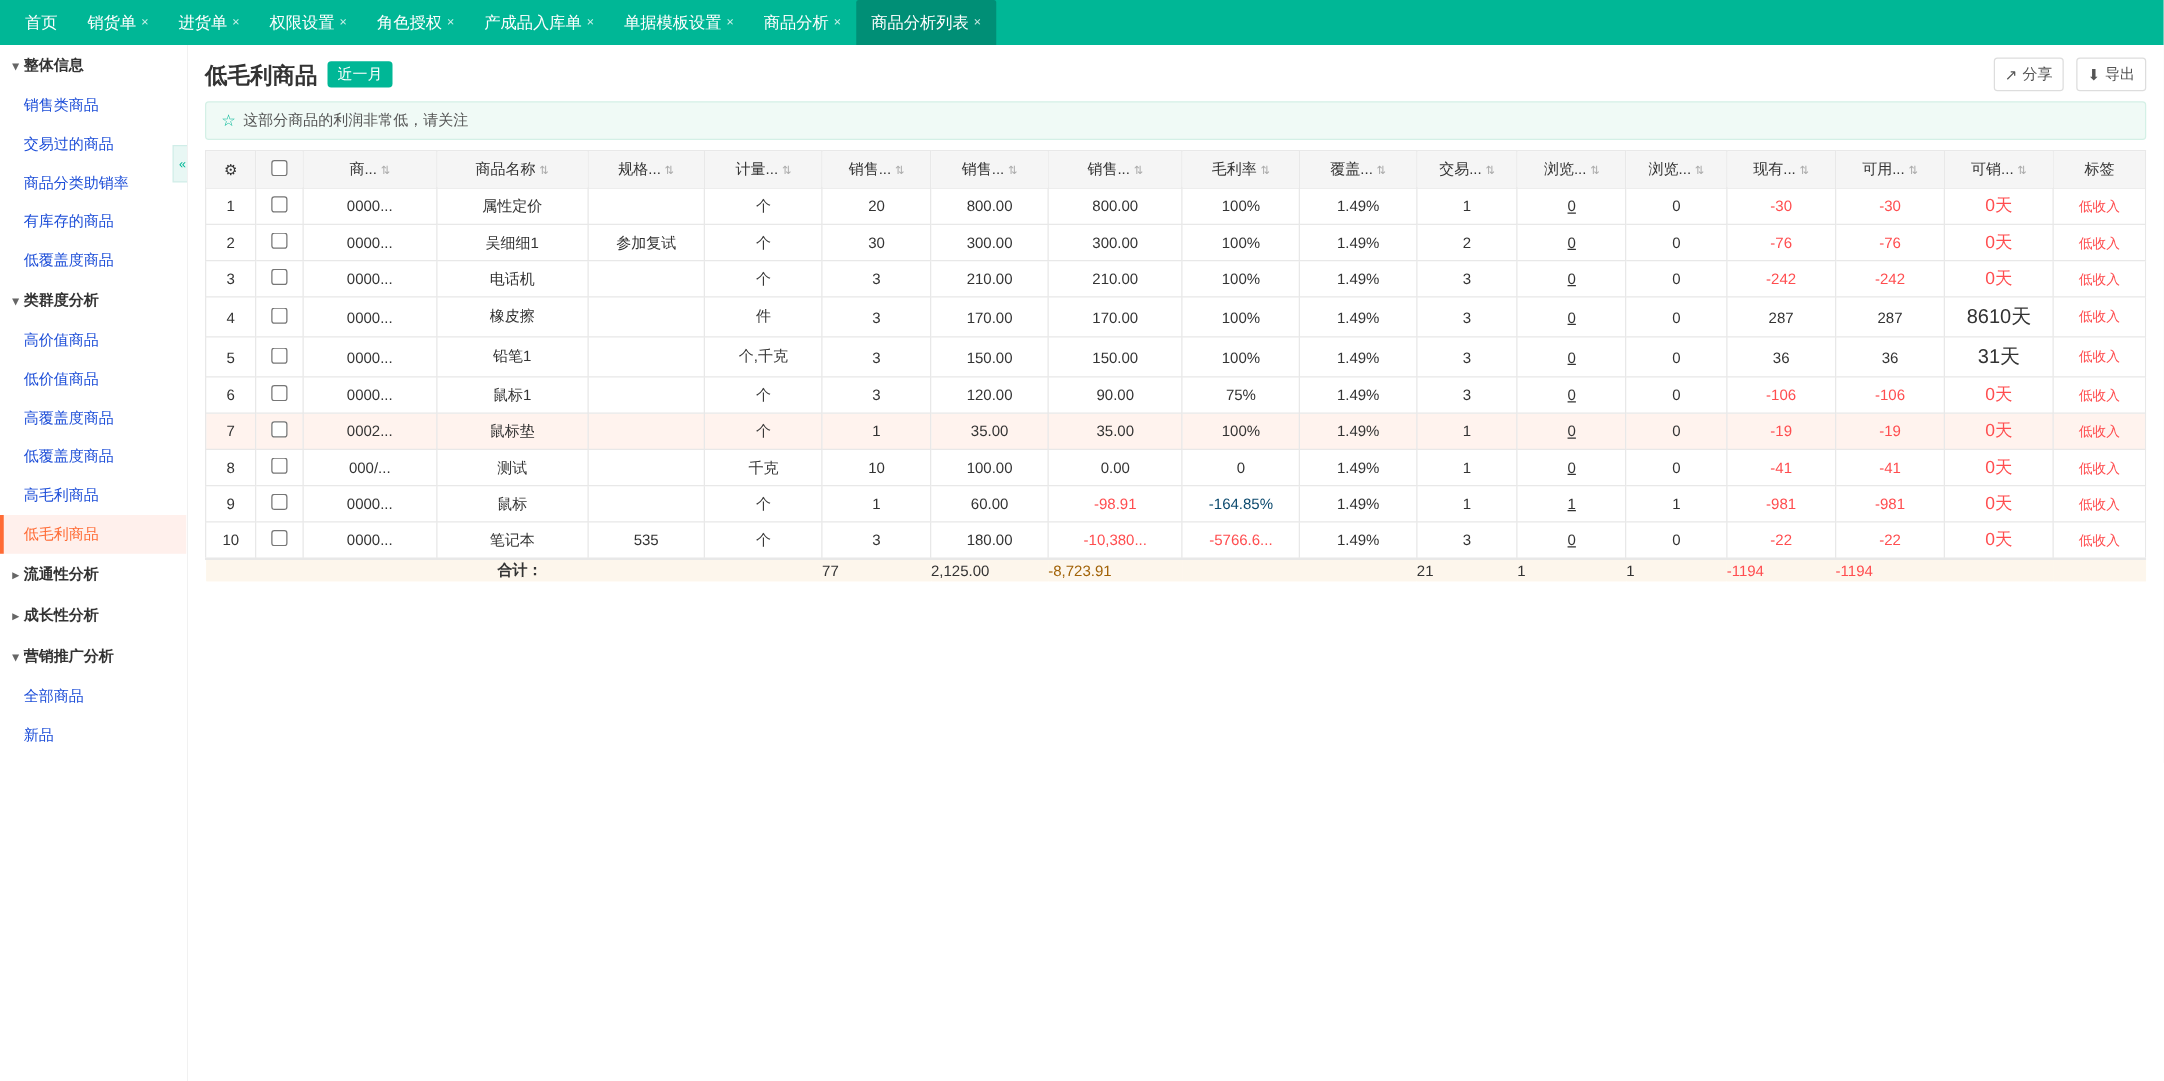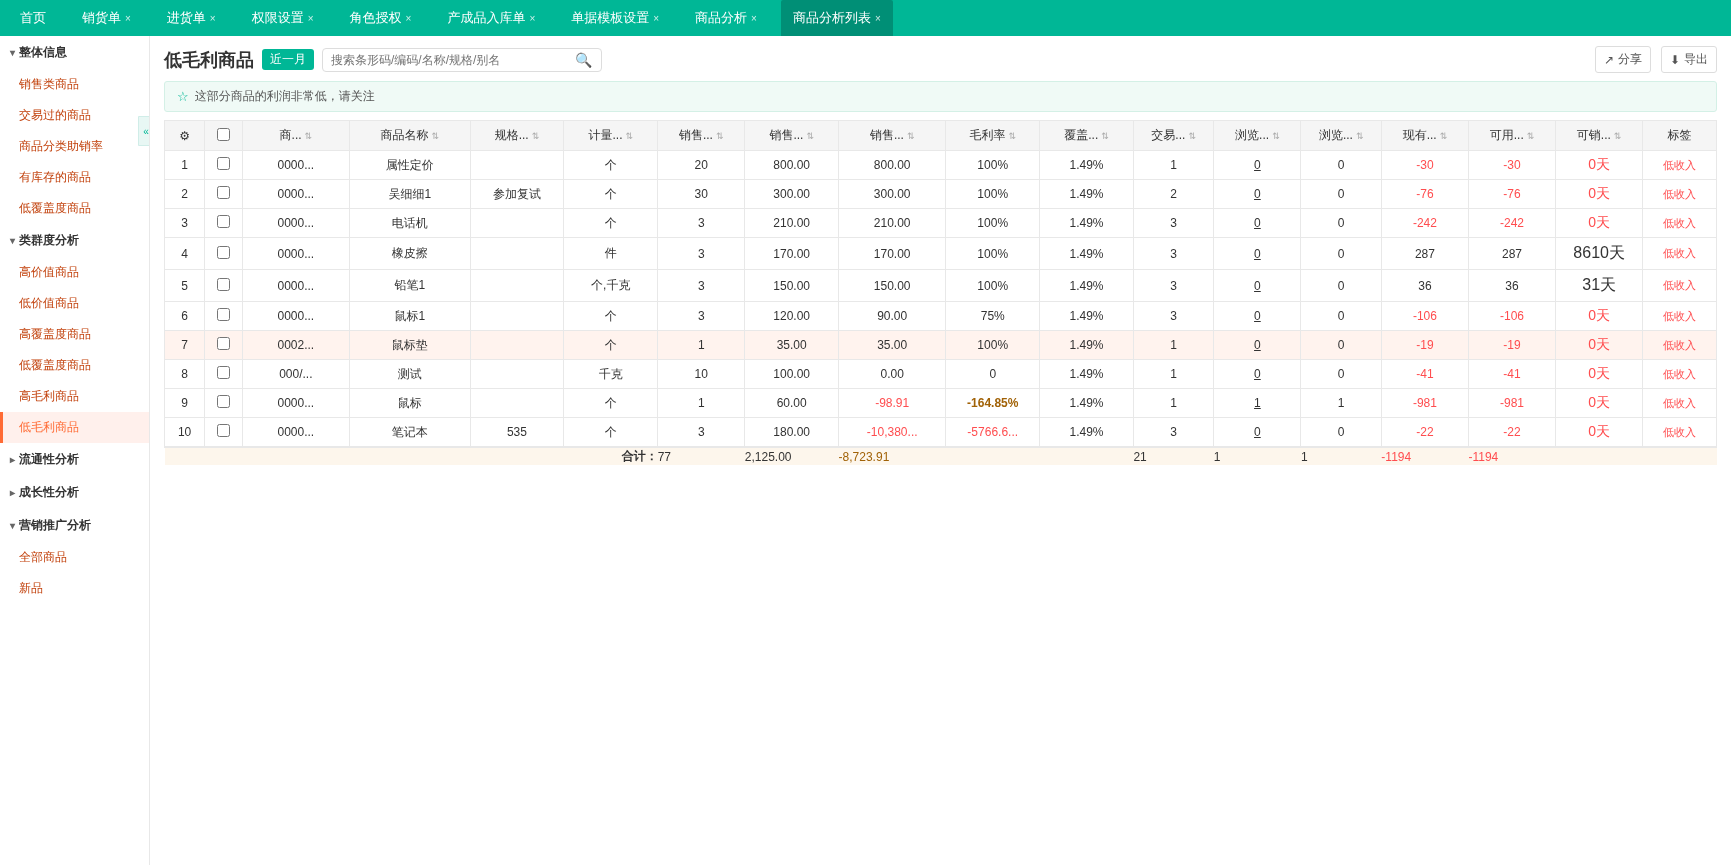--- a/index.html
+++ b/index.html
@@ -5,21 +5,21 @@
     * { box-sizing: border-box; margin: 0; padding: 0; font-family: 'Microsoft YaHei', Arial, sans-serif; font-size: 12px; }
     body { background: #f5f5f5; overflow: hidden; width: 1731px; height: 865px; }
 
     
     .top-nav {
       background: #00b796;
       display: flex;
       align-items: center;
       height: 36px;
       padding: 0 8px;
-      gap: 12px;
+      gap: 0;
     }
     .nav-item {
       color: #fff;
       padding: 0 12px;
       height: 36px;
       display: flex;
       align-items: center;
       cursor: pointer;
       font-size: 13px;
       gap: 4px;
@@ -51,21 +51,21 @@
       padding: 8px 10px;
       color: #333;
       font-weight: bold;
       font-size: 12px;
       cursor: pointer;
       gap: 4px;
     }
     .sidebar-group-title .arrow { font-size: 10px; color: #666; }
     .sidebar-item {
       padding: 7px 10px 7px 16px;
-      color: #c2410c;
+      color: #1d4ed8;
       cursor: pointer;
       font-size: 12px;
       border-left: 3px solid transparent;
     }
     .sidebar-item.active {
       background: #fff0ec;
       color: #ff6b35;
       border-left: 3px solid #ff6b35;
     }
     .collapse-btn {
@@ -282,24 +282,20 @@
         <div class="sidebar-item">全部商品</div>
         <div class="sidebar-item">新品</div>
         <div class="collapse-btn">«</div>
       </aside>
 
     <div class="content-area">
 
       <div class="content-header">
         <span class="page-title">低毛利商品</span>
         <button class="tag-btn">近一月</button>
-        <div class="search-box">
-          <input type="text" placeholder="搜索条形码/编码/名称/规格/别名" style="">
-          <span class="search-icon">🔍</span>
-        </div>
         <div class="header-actions">
           <button class="action-btn">
             <span>↗</span>
             <span>分享</span>
           </button>
           <button class="action-btn">
             <span>⬇</span>
             <span>导出</span>
           </button>
         </div>
@@ -579,21 +575,21 @@
               <tr>
                 <td>9</td>
                 <td><input type="checkbox" style=""></td>
                 <td>0000...</td>
                 <td>鼠标</td>
                 <td></td>
                 <td>个</td>
                 <td>1</td>
                 <td>60.00</td>
                 <td style="color: rgb(255, 77, 79);">-98.91</td>
-                <td style="color: #a16207; font-weight: bold;">-164.85%</td>
+                <td style="color: #0c4a6e;">-164.85%</td>
                 <td>1.49%</td>
                 <td>1</td>
                 <td><span class="underline-link">1</span></td>
                 <td>1</td>
                 <td style="color: rgb(255, 77, 79);">-981</td>
                 <td style="color: rgb(255, 77, 79);">-981</td>
                 <td><span class="tag-days-zero">0天</span></td>
                 <td><span class="tag-low-income">低收入</span></td>
               </tr>
               <tr>
@@ -613,21 +609,21 @@
                 <td>0</td>
                 <td style="color: rgb(255, 77, 79);">-22</td>
                 <td style="color: rgb(255, 77, 79);">-22</td>
                 <td><span class="tag-days-zero">0天</span></td>
                 <td><span class="tag-low-income">低收入</span></td>
               </tr>
             </tbody>
           <tfoot>
             <tr class="totals-row">
 
-            <td colspan="6" style="font-weight: bold; text-align: right; padding-left: 10px;">合计：</td>
+            <td colspan="6" style="font-weight: bold; text-align: center; padding-left: 10px;">合计：</td>
                 <td>77</td>
                 <td>2,125.00</td>
                 <td style="color: #a16207;">-8,723.91</td>
                 <td></td>
                 <td></td>
                 <td>21</td>
                 <td>1</td>
                 <td>1</td>
                 <td style="color: rgb(255, 77, 79);">-1194</td>
                 <td style="color: rgb(255, 77, 79);">-1194</td>

